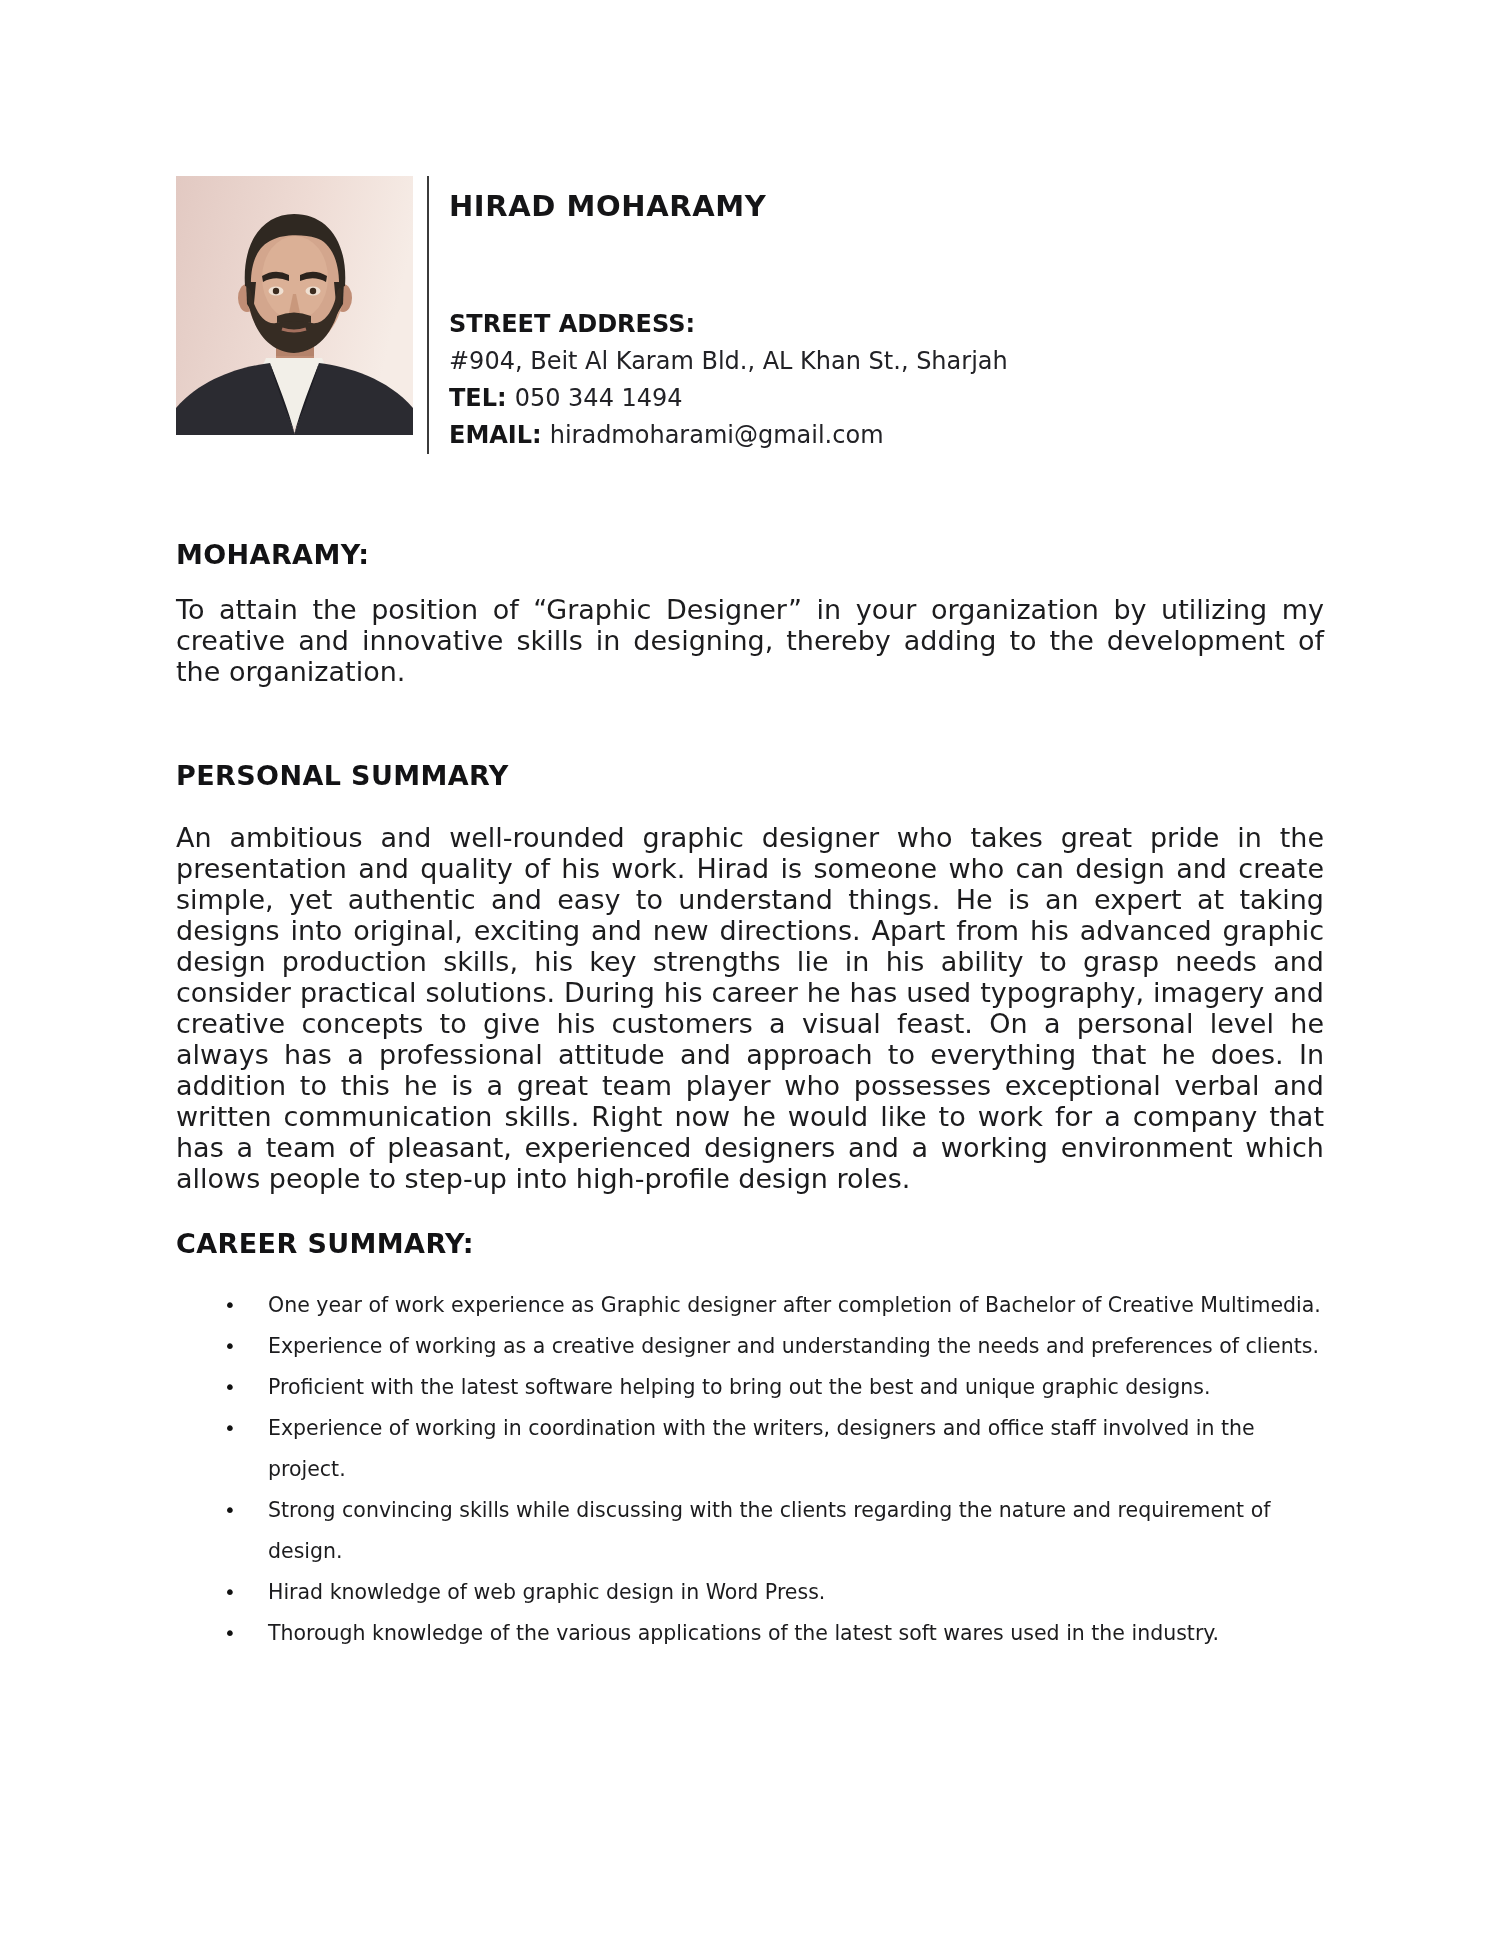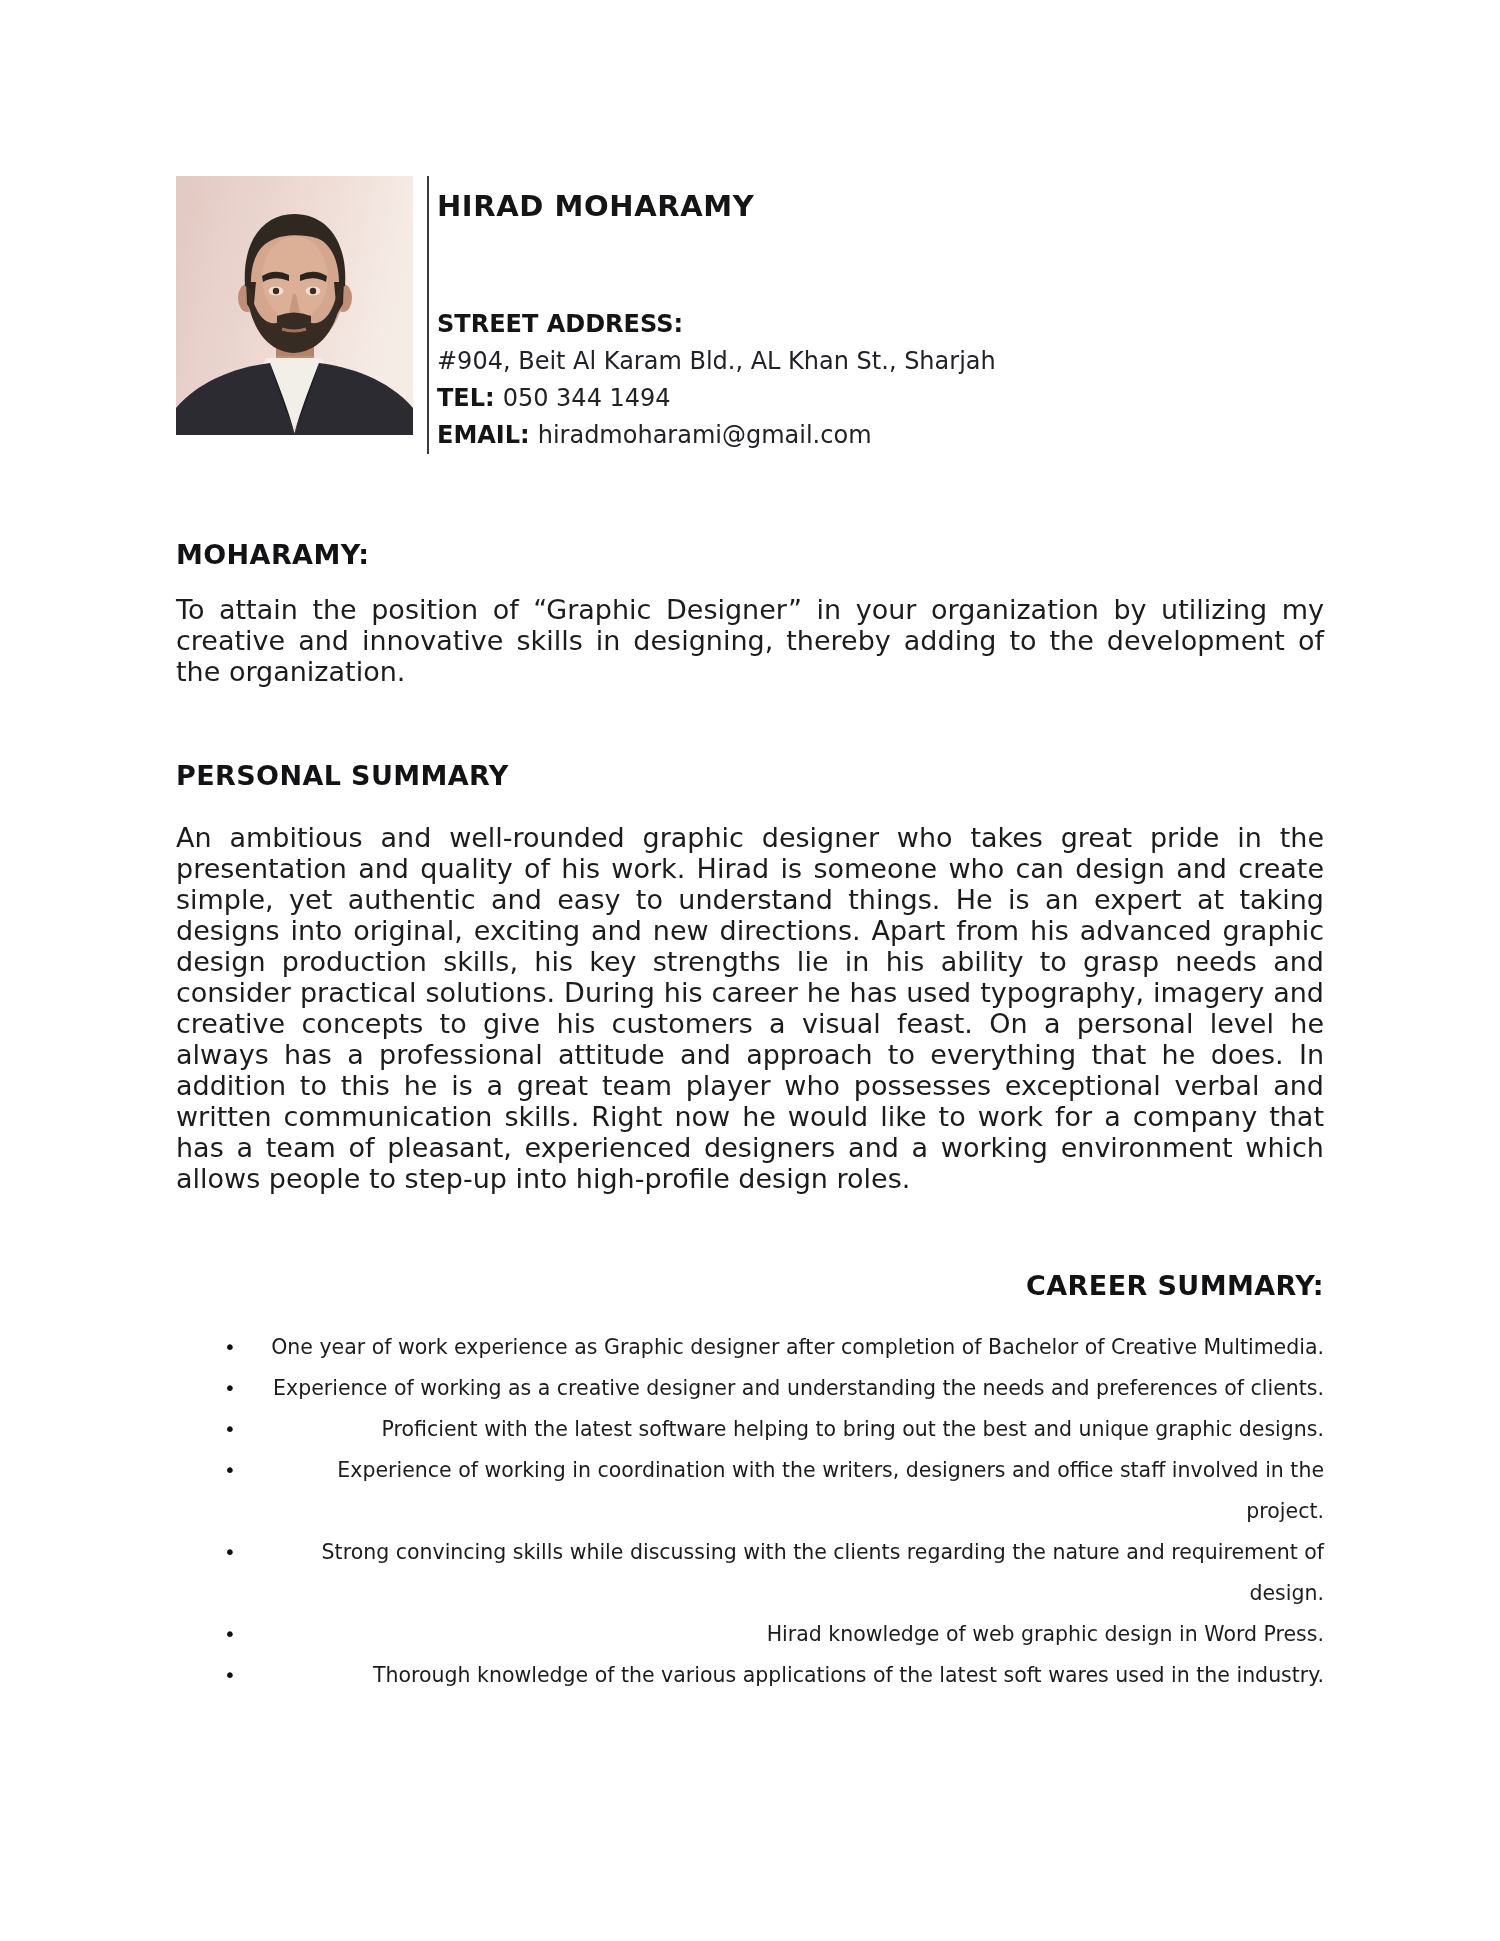--- a/index.html
+++ b/index.html
@@ -14,35 +14,35 @@
   .page{
     position:absolute;
     left:176px;top:176px;
     width:1148px;
   }
   
   .header{display:flex;align-items:stretch;}
   .photo-wrap{width:237px;height:259px;flex:none;}
   .photo-wrap svg{display:block;width:237px;height:259px;}
   .v-sep{width:2px;background:#3b3b3b;margin-left:14px;flex:none;}
-  .contact{padding-left:8px;padding-top:13px;flex:1;}
+  .contact{padding-left:20px;padding-top:13px;flex:1;}
   .name{
     margin:0;font-size:29px;font-weight:bold;color:#151517;
     letter-spacing:0.6px;line-height:34px;
   }
   .contact-lines{margin-top:83px;font-size:24px;line-height:37px;color:#222226;}
   .contact-lines .lbl{font-weight:bold;color:#151517;margin-right:8px;}
   
   .sec-heading{
     margin:0;font-size:27px;font-weight:bold;color:#131315;
     letter-spacing:0.4px;line-height:32px;
   }
   .sec-objective{margin-top:85px;}
   .sec-personal{margin-top:73px;}
-  .sec-career{margin-top:76px;text-align:right;}
+  .sec-career{margin-top:34px;}
   .body-par{
     margin:23px 0 0 0;
     font-size:27px;line-height:31px;
     text-align:justify;
     color:#1c1c1e;
   }
   .sec-personal .body-par{margin-top:30px;}
   
   .career-list{
     list-style:none;

